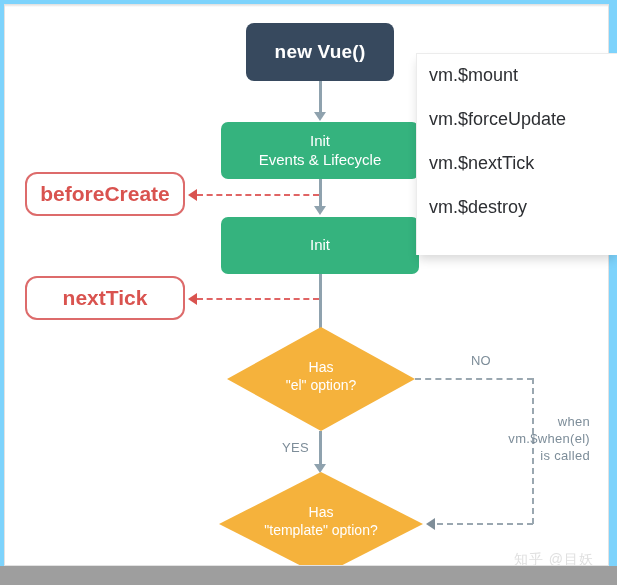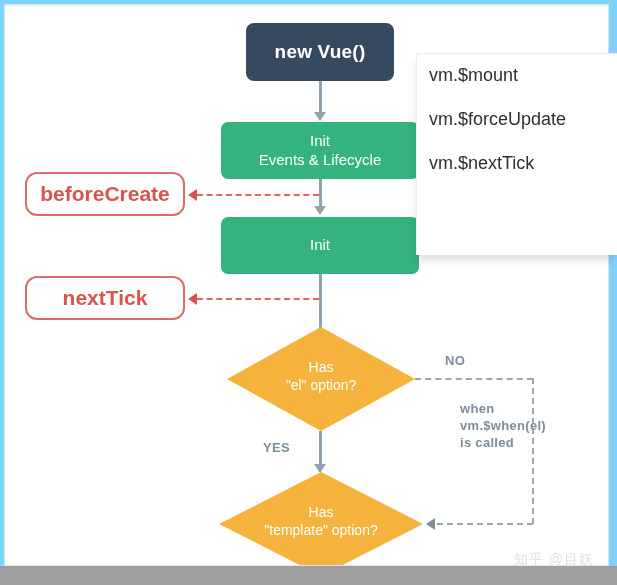--- a/index.html
+++ b/index.html
@@ -206,28 +206,28 @@
     width: 0; height: 0;
     border-top: 6px solid transparent;
     border-bottom: 6px solid transparent;
     border-right: 9px solid #7f8e99;
   }
 
   .edge-label {
     position: absolute;
     color: #7d8d99;
     font-size: 13px;
-    font-weight: bold;
-    text-align: left;
+    font-weight: normal;
+    text-align: right;
     line-height: 1.3;
     letter-spacing: 0.3px;
   }
   #label-no   { left: 440px; top: 348px; width: 46px; }
   #label-yes  { left: 258px; top: 435px; width: 46px; }
-  #label-when { left: 455px; top: 396px; width: 130px; }
+  #label-when { left: 455px; top: 409px; width: 130px; }
 
   
   #api-panel {
     position: absolute;
     left: 416px;
     top: 53px;
     width: 201px;
     height: 202px;
     background: #ffffff;
     border-top: 1px solid #ececec;
@@ -336,17 +336,18 @@
 
     </div>
 
     <div id="watermark">知乎 @目妖</div>
   </div>
 
   <div id="api-panel">
     <div class="api-item">vm.$mount</div>
     <div class="api-item">vm.$forceUpdate</div>
     <div class="api-item">vm.$nextTick</div>
+    <div class="api-item">vm.$destroy</div>
   </div>
 
   <div id="bottom-bar"></div>
 
 </div>
 
 </body></html>

